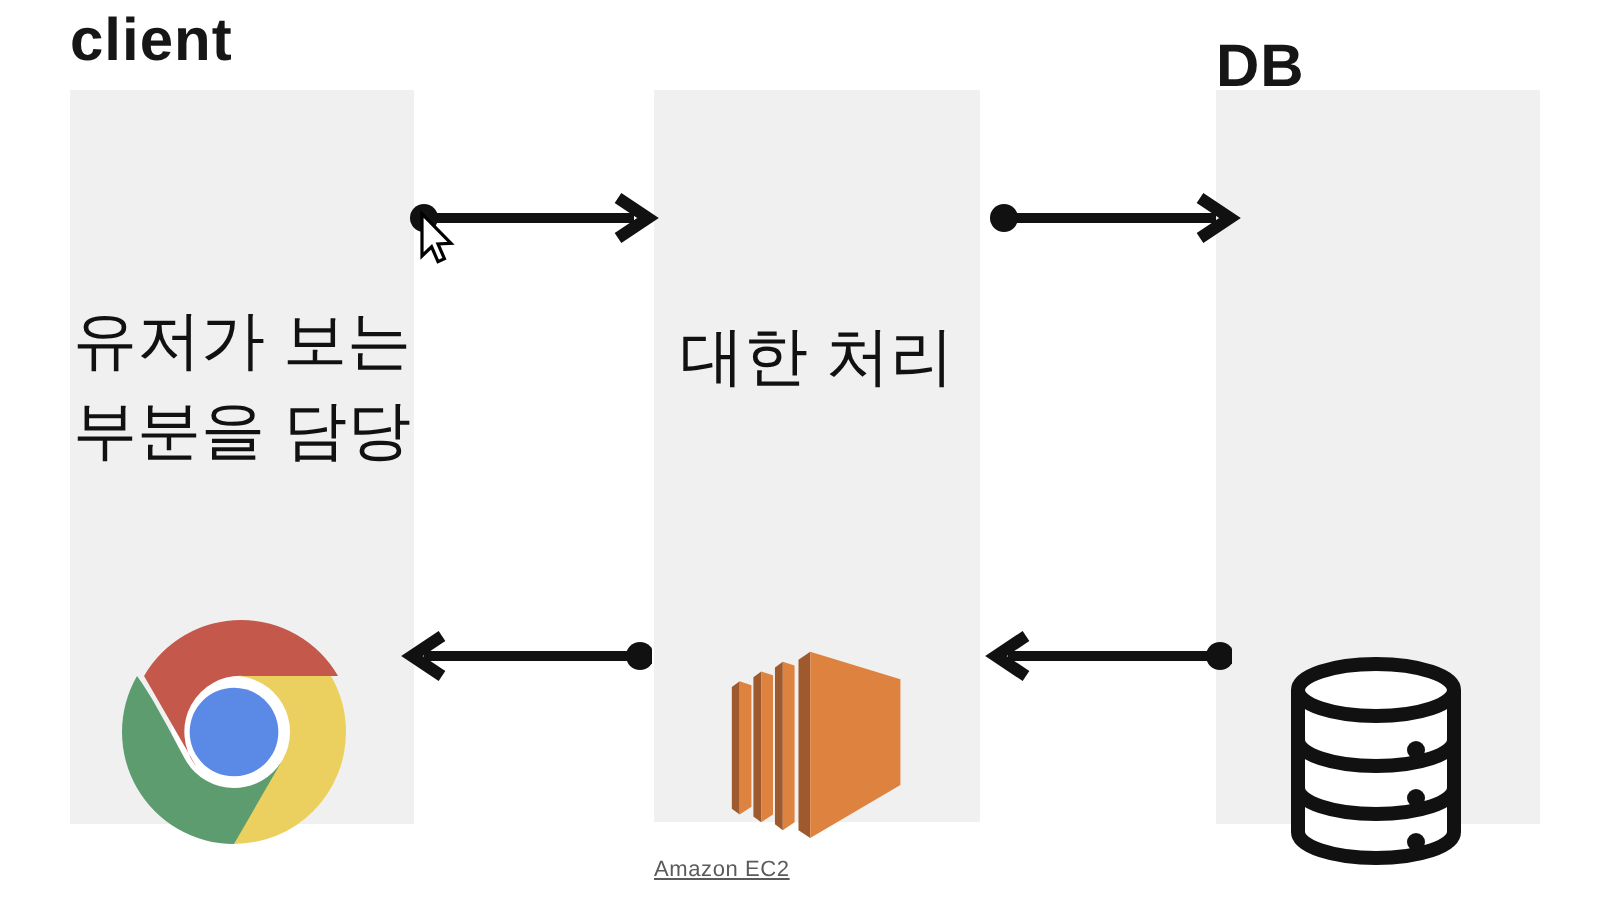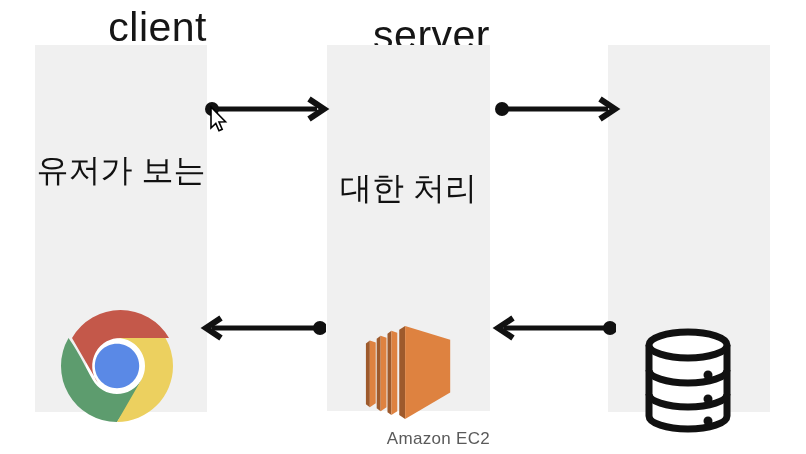--- a/index.html
+++ b/index.html
@@ -2,48 +2,49 @@
 <html><head>
 <meta charset="utf-8">
 <style>
   html,body{margin:0;padding:0;background:#ffffff;}
   .stage{
     position:relative;width:806px;height:454px;background:#ffffff;overflow:hidden;
     font-family:"Liberation Sans","DejaVu Sans",sans-serif;color:#111111;
   }
   .abs{position:absolute;}
   .col-title{
-    position:absolute;text-align:right;font-size:41px;font-weight:400;color:#161616;
+    position:absolute;text-align:left;font-size:30px;font-weight:700;color:#161616;
     letter-spacing:0.5px;
   }
   .box{position:absolute;background:#f0f0f0;}
   .body-text{
     position:absolute;text-align:center;font-size:32px;font-weight:500;color:#111111;
     line-height:45px;
   }
-  .body-text .gap{margin-top:10px;}
+  .body-text .gap{margin-top:0;}
   .caption{
-    position:absolute;text-align:right;font-size:17px;color:#5a5a5a;letter-spacing:0.3px;
+    position:absolute;text-align:left;font-size:11px;color:#5a5a5a;letter-spacing:0.3px;text-decoration:underline;
   }
   svg{display:block;}
 </style>
 </head>
 <body>
 
 <div class="stage">
 
   <div class="col-title" style="left:35px;top:4px;width:172px;">client</div>
-  <div class="col-title" style="left:327px;top:12px;width:163px;">server</div>
+  <div class="col-title" style="left:608px;top:17px;width:162px;">DB</div>
 
   <div class="box" style="left:35px;top:45px;width:172px;height:367px;"></div>
   <div class="box" style="left:327px;top:45px;width:163px;height:366px;"></div>
   <div class="box" style="left:608px;top:45px;width:162px;height:367px;"></div>
 
   <div class="body-text" style="left:30px;top:148px;width:182px;">
     <div>유저가 보는</div>
+    <div>부분을 담당</div>
   </div>
   <div class="body-text" style="left:322px;top:156px;width:173px;line-height:44px;">
     <div class="gap">대한 처리</div>
   </div>
 
   <svg class="abs" style="left:203px;top:95px;" width="130" height="30" viewBox="0 0 130 30">
     <line x1="9" y1="14" x2="114" y2="14" stroke="#111" stroke-width="5"></line>
     <circle cx="9" cy="14" r="7" fill="#111"></circle>
     <polyline points="106,4 121,14 106,24" fill="none" stroke="#111" stroke-width="6"></polyline>
   </svg>

